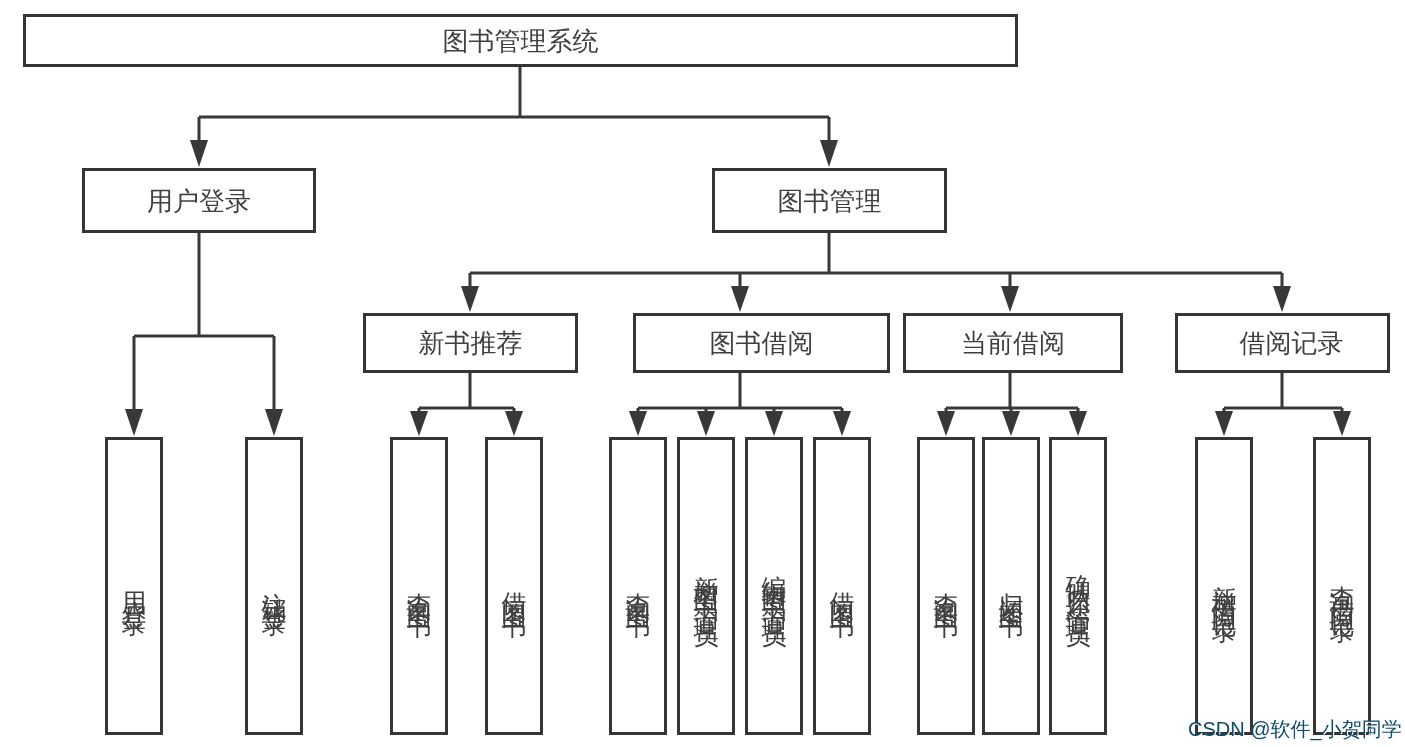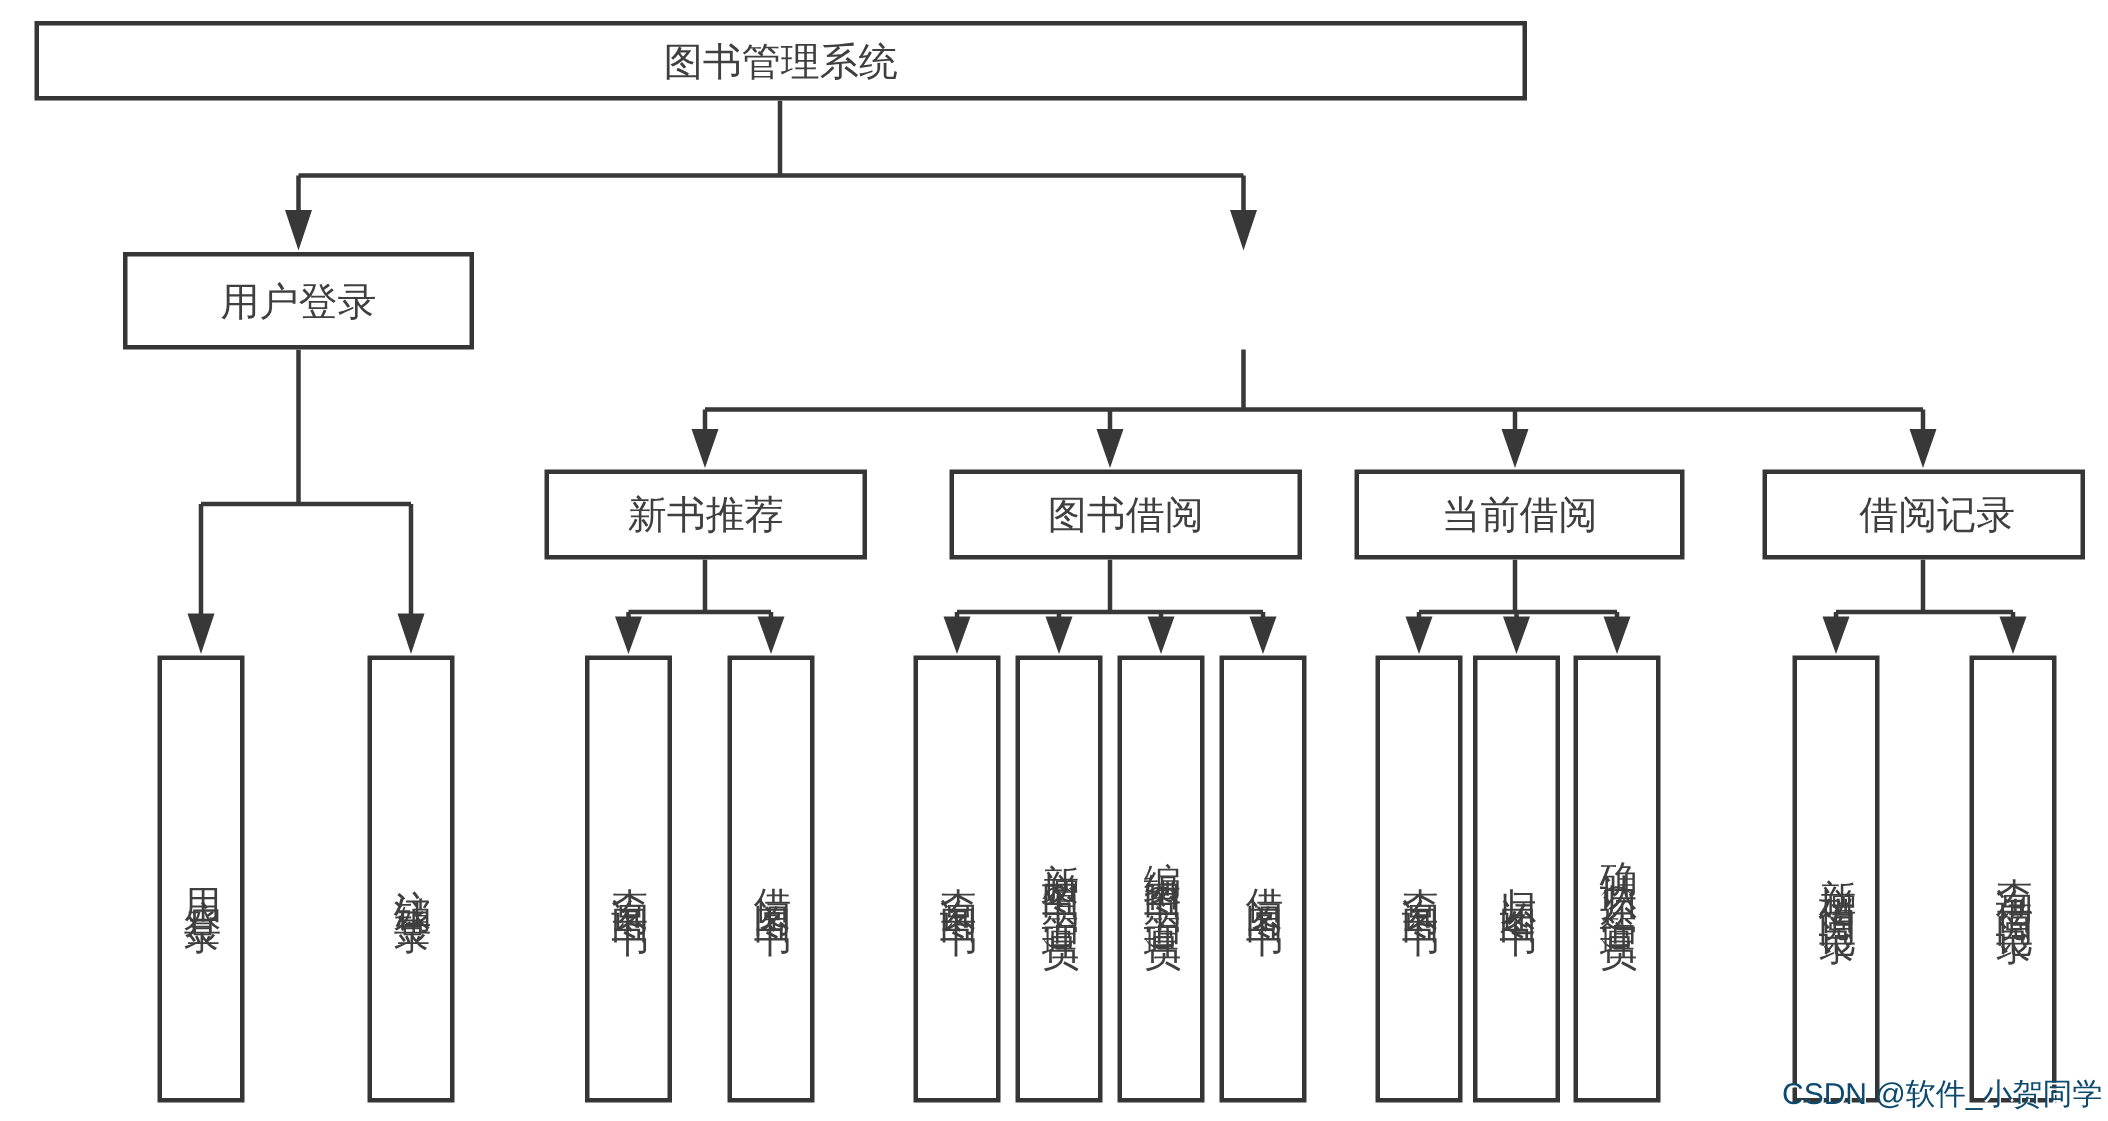--- a/index.html
+++ b/index.html
@@ -79,23 +79,24 @@
     <polygon points="1069,411 1087,411 1078,436"></polygon>
 
     <path d="M1282 373 V408 M1224 408 H1342 M1224 408 V412 M1342 408 V412"></path>
     <polygon points="1215,411 1233,411 1224,436"></polygon>
     <polygon points="1333,411 1351,411 1342,436"></polygon>
   </svg>
 
   <div class="node" style="left:23px;top:14px;width:995px;height:53px;">图书管理系统</div>
 
   <div class="node" style="left:82px;top:168px;width:234px;height:65px;">用户登录</div>
+  <div class="node" style="left:712px;top:168px;width:235px;height:65px;">图书管理</div>
 
   <div class="node" style="left:363px;top:313px;width:215px;height:60px;">新书推荐</div>
-  <div class="node" style="left:633px;top:313px;width:235px;height:60px;">图书借阅</div>
+  <div class="node" style="left:633px;top:313px;width:257px;height:60px;">图书借阅</div>
   <div class="node" style="left:903px;top:313px;width:220px;height:60px;">当前借阅</div>
   <div class="node" style="left:1175px;top:313px;width:215px;height:60px;padding-left:18px;">借阅记录</div>
 
   <div class="node leaf" style="left:105px;top:437px;width:58px;height:298px;">用户登录</div>
   <div class="node leaf" style="left:245px;top:437px;width:58px;height:298px;">注销登录</div>
 
   <div class="node leaf" style="left:390px;top:437px;width:58px;height:298px;">查询图书</div>
   <div class="node leaf" style="left:485px;top:437px;width:58px;height:298px;">借阅图书</div>
 
   <div class="node leaf" style="left:609px;top:437px;width:58px;height:298px;">查询图书</div>

